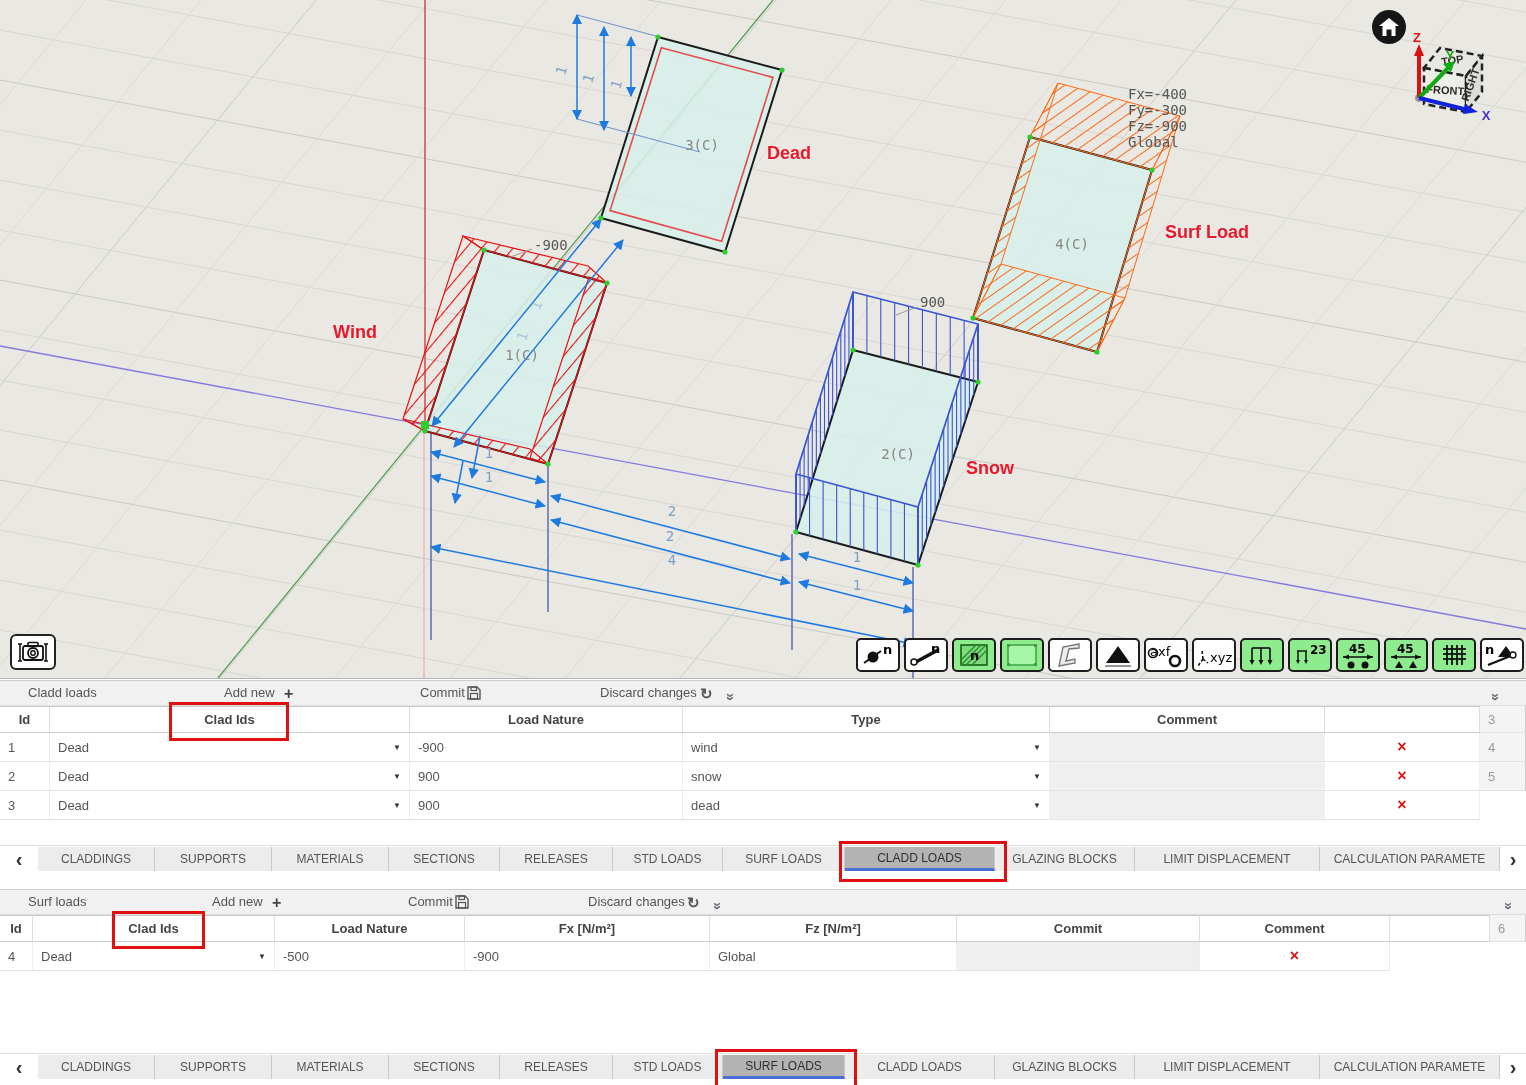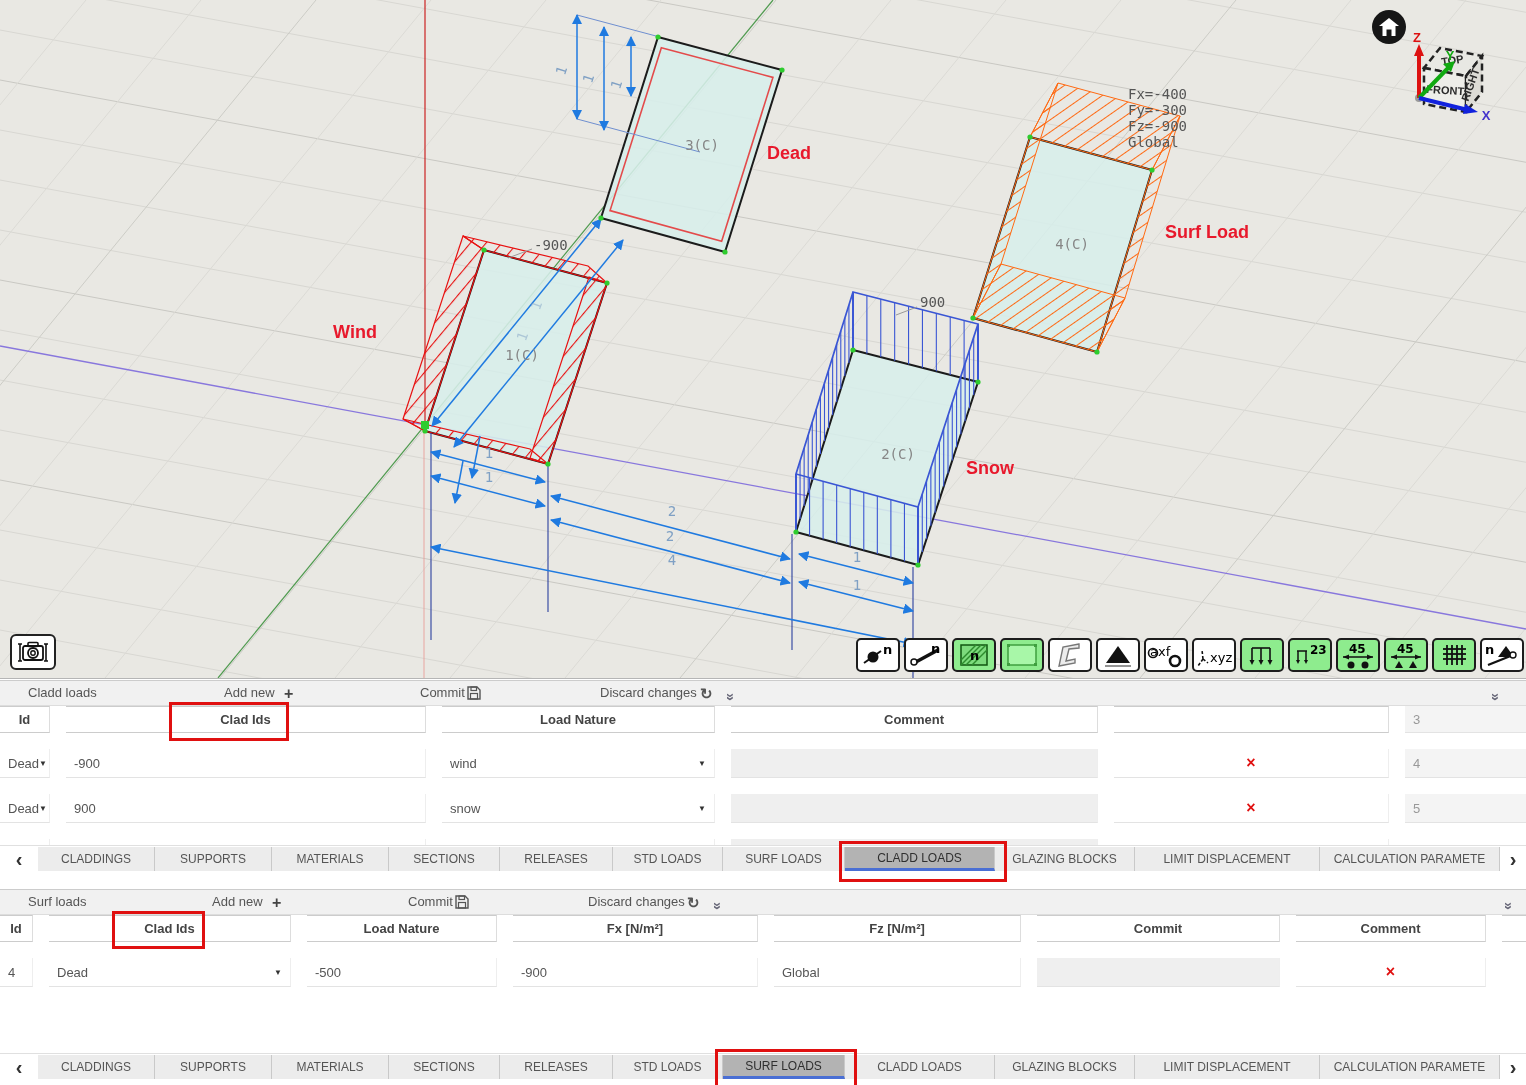--- a/index.html
+++ b/index.html
@@ -34,21 +34,21 @@
   
   .panel-bar{position:absolute;left:0;width:1526px;height:26px;background:#f1f1f1;
              border-top:1px solid #ccc;border-bottom:1px solid #ddd;font-size:13px;color:#555;box-sizing:border-box;}
   .panel-bar span{position:absolute;top:4px;white-space:nowrap;}
   .act{cursor:pointer;}
   .plus{font-weight:bold;font-size:16px;color:#444;top:2px;}
   .recycle{font-size:15px;font-weight:bold;color:#555;top:2px;}
   .dblchev{display:inline-block;transform:rotate(90deg);color:#667;font-size:14px;font-weight:bold;}
   .chevwrap{top:3px;}
 
-  .grid-table{position:absolute;left:0;width:1526px;display:grid;box-sizing:border-box;gap:16px;}
+  .grid-table{position:absolute;left:0;width:1526px;display:grid;box-sizing:border-box;}
   #cladd-table{top:706px;grid-template-columns:50px 360px 273px 367px 275px 155px 46px;
                grid-template-rows:27px 29px 29px 29px;}
   #surf-table{top:915px;grid-template-columns:33px 242px 190px 245px 247px 243px 190px 100px 36px;
               grid-template-rows:27px 29px;}
   .th{background:#fff;border-top:1px solid #ccc;border-bottom:1px solid #ccc;border-right:1px solid #ddd;
       display:flex;align-items:center;justify-content:center;font-weight:bold;color:#444;font-size:13px;box-sizing:border-box;}
   .td{background:#fff;border-bottom:1px solid #e3e3e3;border-right:1px solid #eee;display:flex;align-items:center;
       padding:0 8px;color:#555;font-size:13px;box-sizing:border-box;}
   .td.idc{background:#f4f4f4;color:#999;border-right:1px solid #ccc;}
   .td.select{justify-content:space-between;}
@@ -474,20 +474,21 @@
     </span>
   <span class="act chevwrap" style="left:1492px;">
       <span class="dblchev">»</span>
     </span>
 </div>
 
 <div id="cladd-table" class="grid-table">
   <div class="th">Id</div>
   <div class="th">Clad Ids</div>
   <div class="th">Load Nature</div>
+  <div class="th">Type</div>
   <div class="th">Comment</div>
   <div class="th"></div>
 
   <div class="td idc">3</div>
   <div class="td">1</div>
   <div class="td select">
       <span>Dead</span>
       <span class="ddarrow">▼</span>
     </div>
   <div class="td">-900</div>

